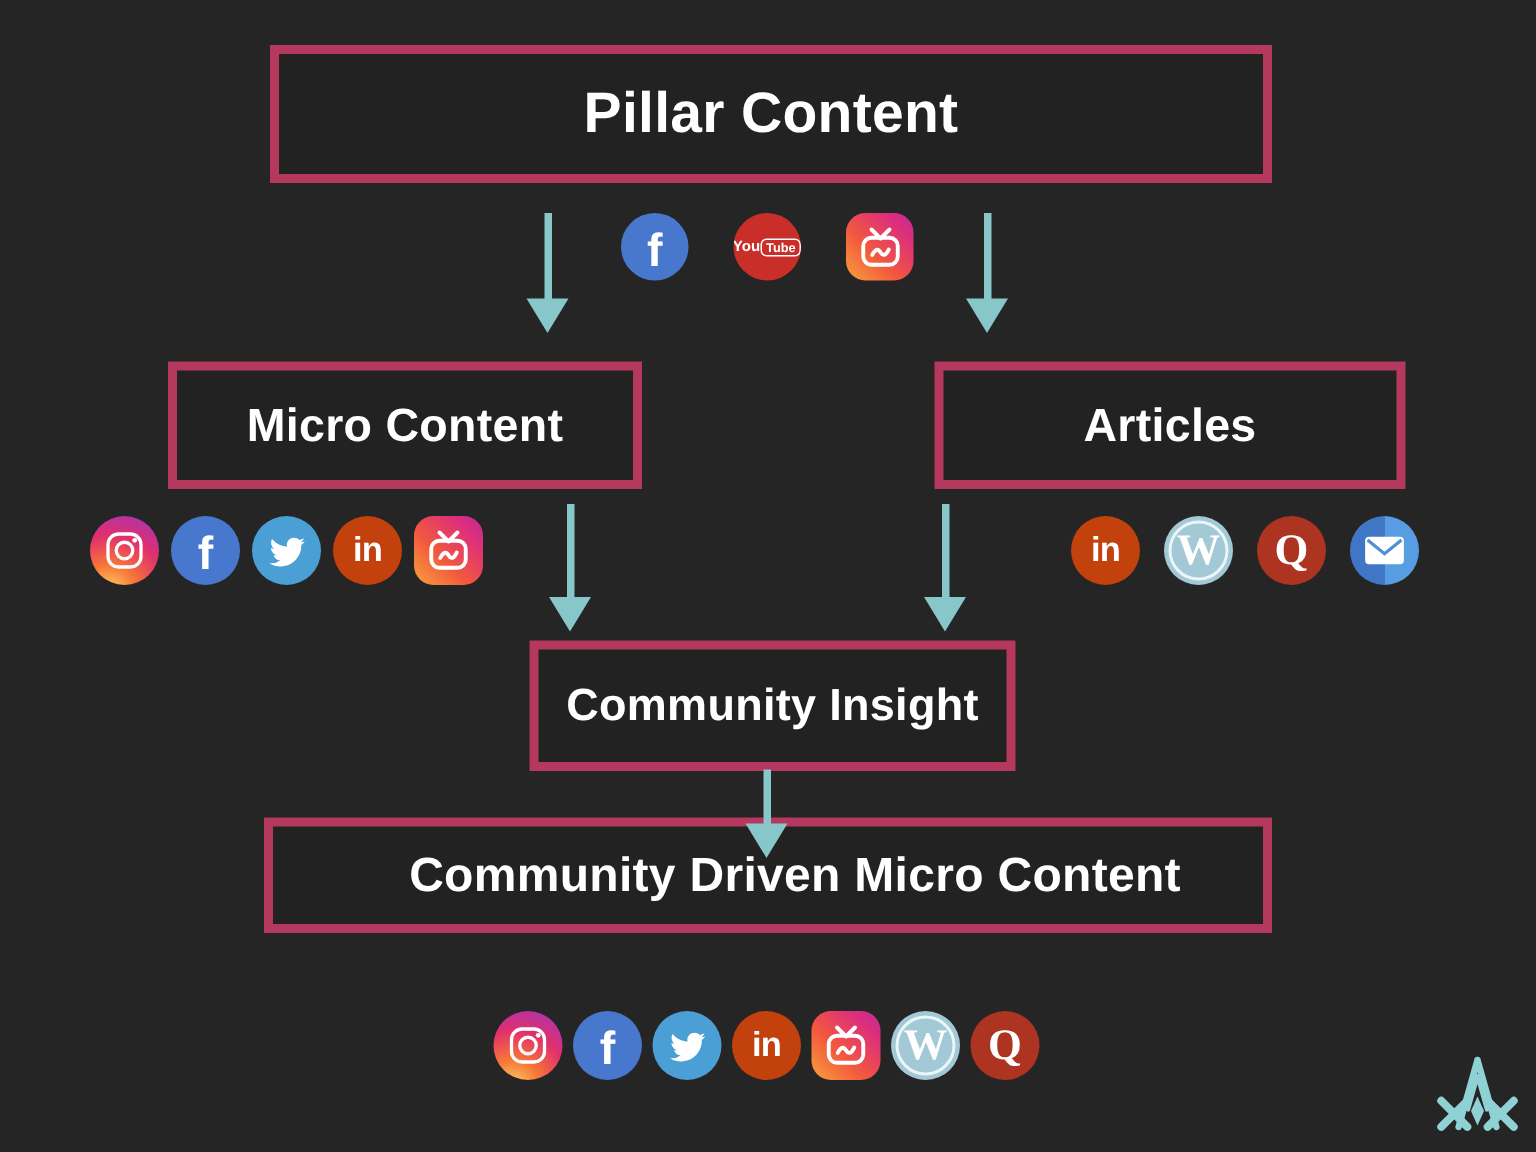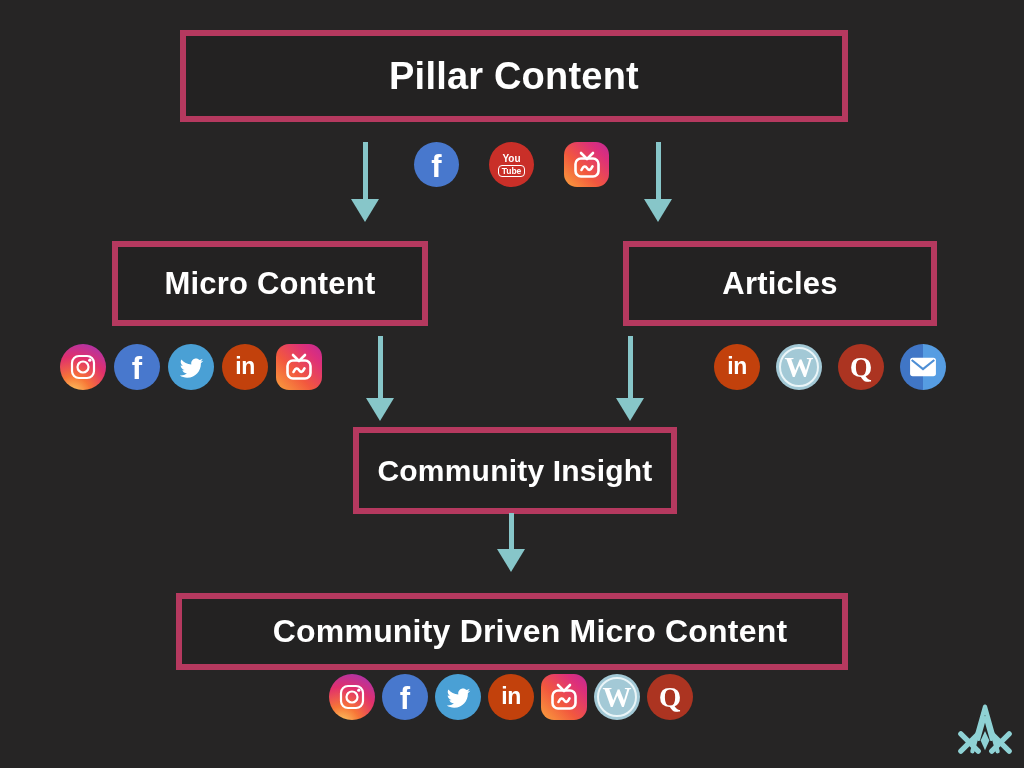--- a/index.html
+++ b/index.html
@@ -20,21 +20,21 @@
   
   .node{
     position:absolute;border:6px solid var(--pink);background:var(--box-bg);
     display:flex;align-items:center;justify-content:center;
     color:var(--white);font-weight:700;letter-spacing:.2px;
   }
   .node-pillar   {left:180px;top:30px; width:668px;height:92px;font-size:38px;}
   .node-micro    {left:112px;top:241px;width:316px;height:85px;font-size:31px;}
   .node-articles {left:597px;top:241px;width:314px;height:85px;font-size:31px;margin-left:26px;}
   .node-insight  {left:353px;top:427px;width:324px;height:87px;font-size:30px;}
-  .node-community{left:176px;top:593px;width:672px;height:77px;font-size:32px;padding-left:36px;}
+  .node-community{left:176px;top:545px;width:672px;height:77px;font-size:32px;padding-left:36px;}
   
   .arrow{position:absolute;width:30px;}
   .arrow::before{
     content:"";position:absolute;top:0;bottom:21px;left:50%;width:5px;
     margin-left:-2.5px;background:var(--teal);
   }
   .arrow::after{
     content:"";position:absolute;bottom:0;left:50%;margin-left:-14px;
     width:0;height:0;border-left:14px solid transparent;
     border-right:14px solid transparent;border-top:23px solid var(--teal);
@@ -53,21 +53,21 @@
   .si{
     width:46px;height:46px;border-radius:50%;flex:0 0 auto;position:relative;
     display:flex;align-items:center;justify-content:center;
     color:#fff;font-weight:700;overflow:hidden;
   }
   .row-pillar .si{width:45px;height:45px;}
   .si svg{display:block}
   .si-facebook{background:#4878cd;font-size:31px;padding-top:4px;}
   .si-twitter{background:#4aa0d5;}
   .si-linkedin{background:#c2410c;font-size:23px;letter-spacing:-.5px;padding-bottom:2px;}
-  .si-youtube{background:#c92f28;flex-direction:column;}
+  .si-youtube{background:#c92f28;flex-direction:row;}
   .yt-you{font-size:10px;line-height:11px;font-weight:700;}
   .yt-tube{
     font-size:8.5px;line-height:10px;font-weight:700;border:1.5px solid #fff;
     border-radius:4px;padding:0 3px;margin-top:1px;
   }
   .si-igtv{
     border-radius:13px;
     background:linear-gradient(45deg,#f9a13c 0%,#f2583e 40%,#dd2f7b 78%,#c02a96 100%);
   }
   .si-instagram{

